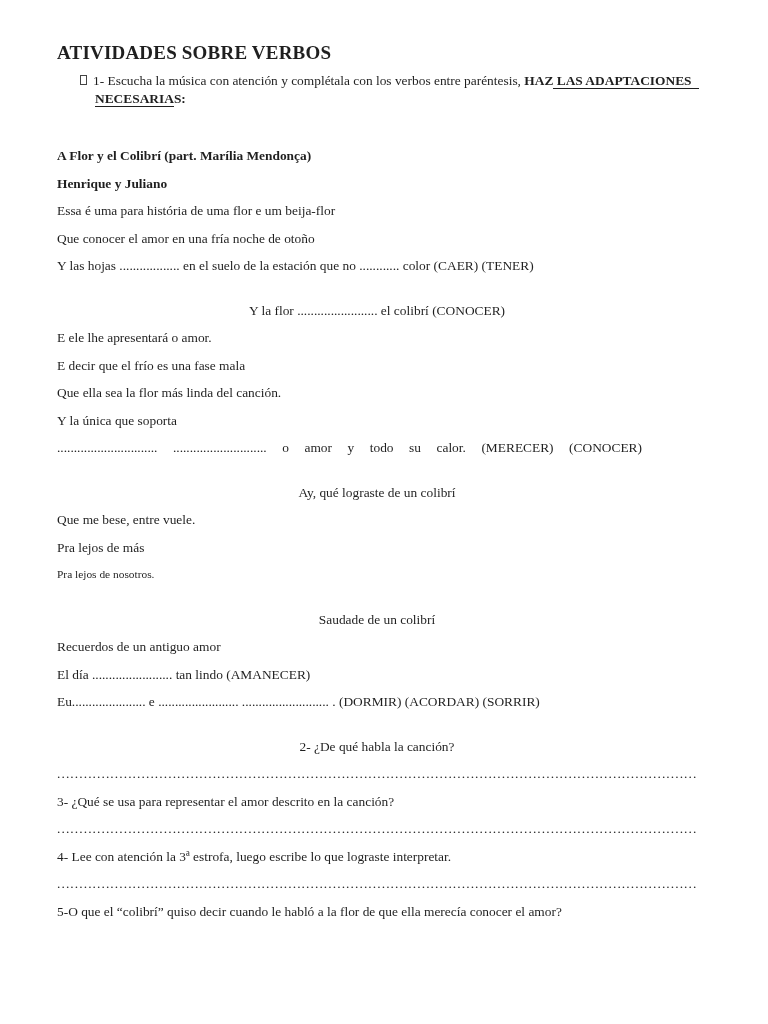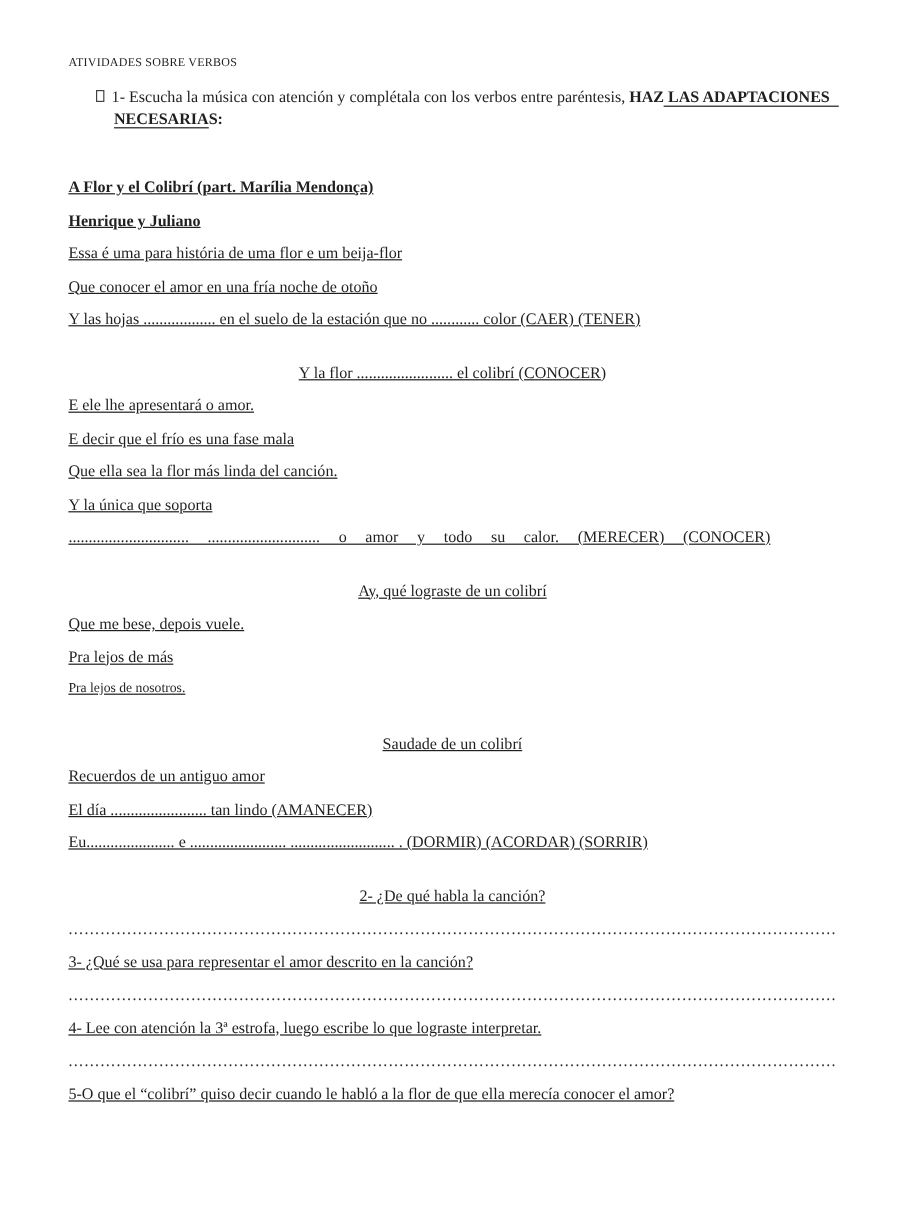--- a/index.html
+++ b/index.html
@@ -7,38 +7,38 @@
   body {
     width: 768px; height: 1024px;
     background: #ffffff;
     font-family: "Liberation Serif", "DejaVu Serif", serif;
     color: #1f1f1f;
     overflow: hidden;
   }
   .page { padding: 44px 71px 0 57px; width: 768px; }
 
   .doc-title {
-    font-size: 10px; font-weight: normal;
+    font-size: 19px; font-weight: bold;
     line-height: 17px; margin: 0 0 11px 0;
     letter-spacing: .2px;
   }
 
   .instr { margin: 0 0 0 23px; }
   .instr p { margin: 0; font-size: 13.4px; line-height: 18px; white-space: nowrap; }
   .instr .l2 { padding-left: 15px; }
   .tofu {
     display: inline-block; width: 7px; height: 10px;
     border: 1px solid #444; margin-right: 6px;
     vertical-align: baseline; position: relative; top: 0px;
   }
   .u  { border-bottom: 1.4px solid #1f1f1f; font-family: Liberation Serif, serif; }
   .u-ext { padding-right: 7px; }
   .b  { font-weight: bold; }
 
-  .ln { font-size: 13.4px; line-height: 17px; margin: 0 0 10.5px 0; white-space: nowrap; text-decoration: underline; }
+  .ln { font-size: 13.4px; line-height: 17px; margin: 0 0 10.5px 0; white-space: nowrap; }
   .gap { margin-top: 27.5px; text-align: center; }
   .song-title { margin-top: 39px; }
   .sm { font-size: 11.4px; }
   .just {
     width: 585px; white-space: normal;
     text-align: justify; text-align-last: justify;
   }
 
   .answer-line {
     width: 640px; height: 17px; overflow: hidden;
@@ -67,21 +67,21 @@
   <p class="ln">Y las hojas .................. en el suelo de la estación que no ............ color (CAER) (TENER)</p>
 
   <p class="ln gap">Y la flor ........................ el colibrí (CONOCER)</p>
   <p class="ln">E ele lhe apresentará o amor.</p>
   <p class="ln">E decir que el frío es una fase mala</p>
   <p class="ln">Que ella sea la flor más linda del canción.</p>
   <p class="ln">Y la única que soporta</p>
   <p class="ln just">.............................. ............................ o amor y todo su calor. (MERECER) (CONOCER)</p>
 
   <p class="ln gap">Ay, qué lograste de un colibrí</p>
-  <p class="ln">Que me bese, depois vuele.</p>
+  <p class="ln">Que me bese, entre vuele.</p>
   <p class="ln">Pra lejos de más</p>
   <p class="ln sm">Pra lejos de nosotros.</p>
 
   <p class="ln gap">Saudade de un colibrí</p>
   <p class="ln">Recuerdos de un antiguo amor</p>
   <p class="ln">El día ........................ tan lindo (AMANECER)</p>
   <p class="ln">Eu...................... e ........................ .......................... . (DORMIR) (ACORDAR) (SORRIR)</p>
 
   <p class="ln gap">2- ¿De qué habla la canción?</p>
   <div class="answer-line">................................................................................................................................................................</div>

